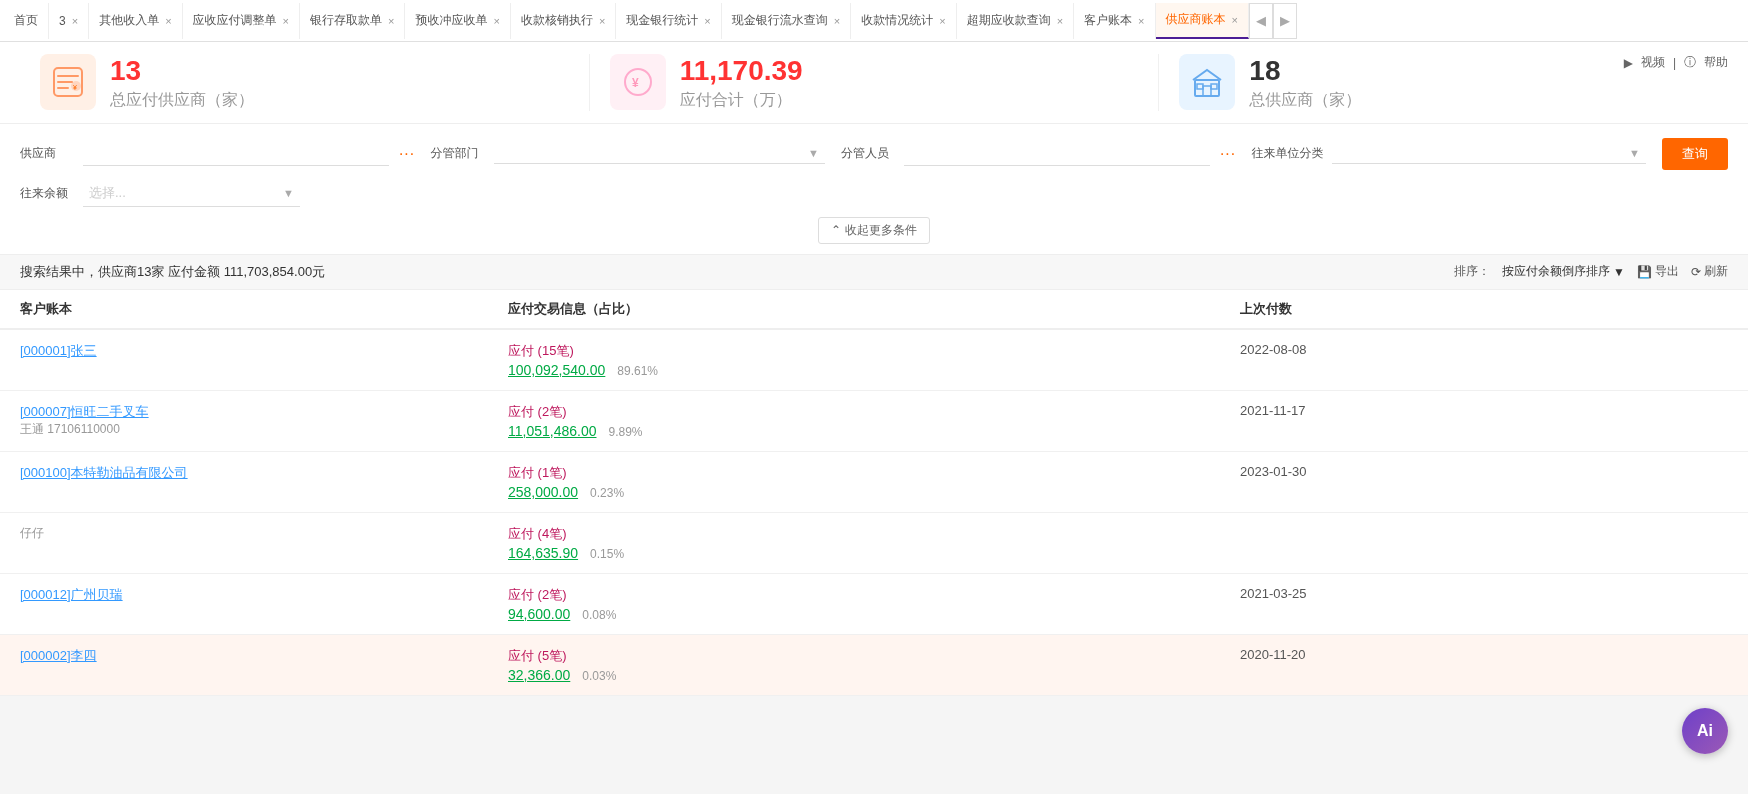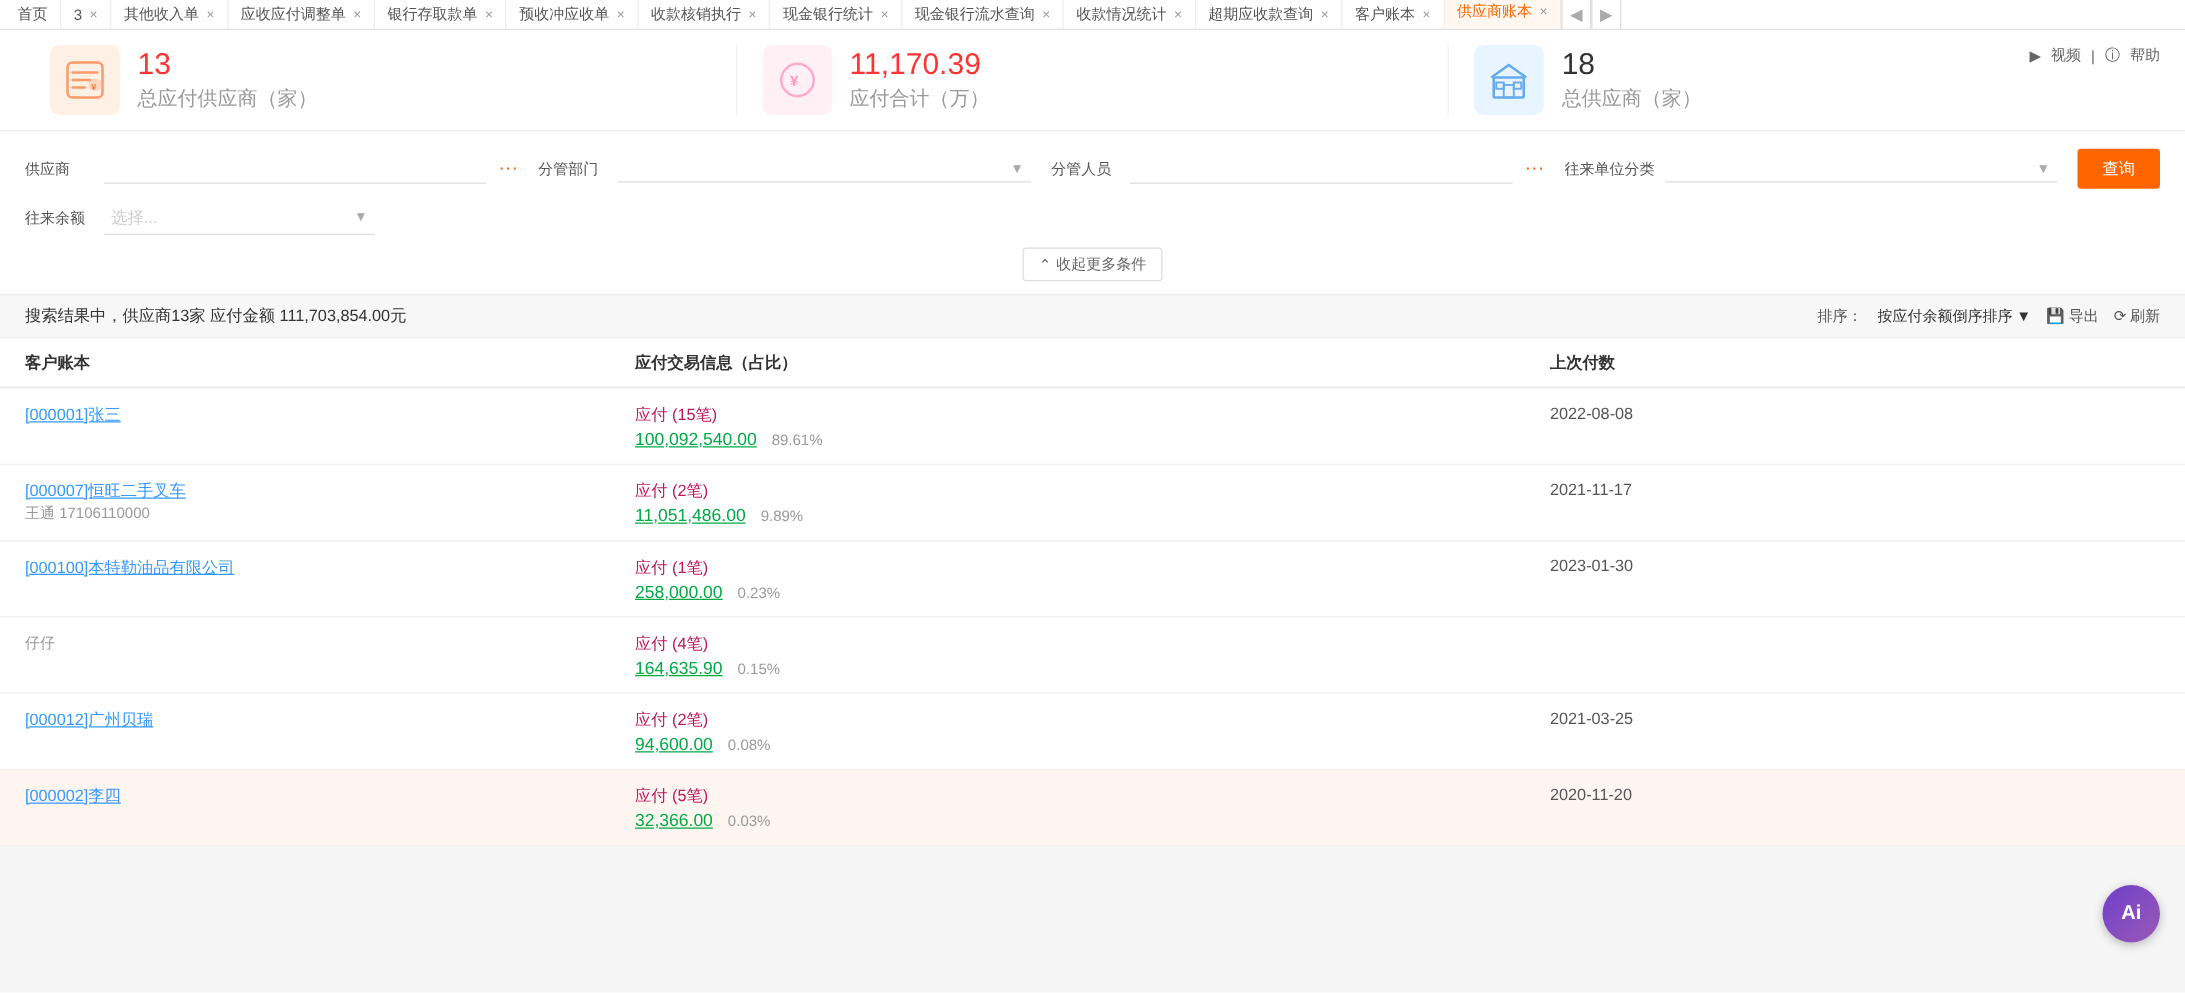--- a/index.html
+++ b/index.html
@@ -1,47 +1,47 @@
 <!DOCTYPE html>
 <html><head>
   <meta charset="utf-8">
   <style>
     * { box-sizing: border-box; margin: 0; padding: 0; }
     body { font-family: 'Microsoft YaHei', Arial, sans-serif; font-size: 13px; background: #f5f5f5; color: #333; overflow-x: hidden; }
 
     
     .top-nav {
       display: flex; align-items: center; background: #fff; border-bottom: 1px solid #e0e0e0;
-      height: 24px; padding: 0 4px; overflow: hidden;
+      height: 42px; padding: 0 4px; overflow: hidden;
     }
     .nav-tab {
       display: flex; align-items: center; padding: 0 10px; height: 36px; font-size: 12px;
       white-space: nowrap; cursor: pointer; border-right: 1px solid #eee; color: #555;
       flex-shrink: 0;
     }
-    .nav-tab.active { background: #fff7f0; color: #ff6600; border-bottom: 4px solid #4c1d95; }
+    .nav-tab.active { background: #fff7f0; color: #ff6600; border-bottom: 2px solid #4c1d95; }
     .nav-tab .close-x { margin-left: 6px; color: #999; font-size: 11px; cursor: pointer; }
     .nav-arrow { width: 24px; height: 36px; display: flex; align-items: center; justify-content: center; cursor: pointer; color: #aaa; border: 1px solid #ddd; flex-shrink: 0; }
 
     
     .stats-bar {
       display: flex; align-items: stretch; background: #fff; border-bottom: 1px solid #eee;
       padding: 12px 20px; gap: 0; position: relative;
     }
     .stat-item {
       display: flex; align-items: center; gap: 14px; flex: 1; padding: 0 20px;
       border-right: 1px solid #f0f0f0;
     }
     .stat-item:last-child { border-right: none; }
     .stat-icon { width: 56px; height: 56px; display: flex; align-items: center; justify-content: center; border-radius: 8px; }
     .stat-icon.orange-bg { background: #fff0e6; }
     .stat-icon.pink-bg { background: #fff0f5; }
     .stat-icon.blue-bg { background: #e8f4ff; }
     .stat-text { display: flex; flex-direction: column; }
-    .stat-number { font-size: 24px; font-weight: normal; color: #ff3333; line-height: 1.2; }
+    .stat-number { font-size: 28px; font-weight: bold; color: #ff3333; line-height: 1.2; }
     .stat-number.black { color: #333; }
     .stat-label { font-size: 16px; color: #999; margin-top: 2px; }
     .top-right-links { position: absolute; right: 20px; top: 12px; font-size: 12px; color: #666; display: flex; gap: 8px; align-items: center; }
     .top-right-links a { color: #666; text-decoration: none; cursor: pointer; }
 
     
     .filter-area {
       background: #fff; padding: 14px 20px 10px; border-bottom: 1px solid #eee;
     }
     .filter-row { display: flex; align-items: center; gap: 16px; margin-bottom: 10px; flex-wrap: nowrap; }

